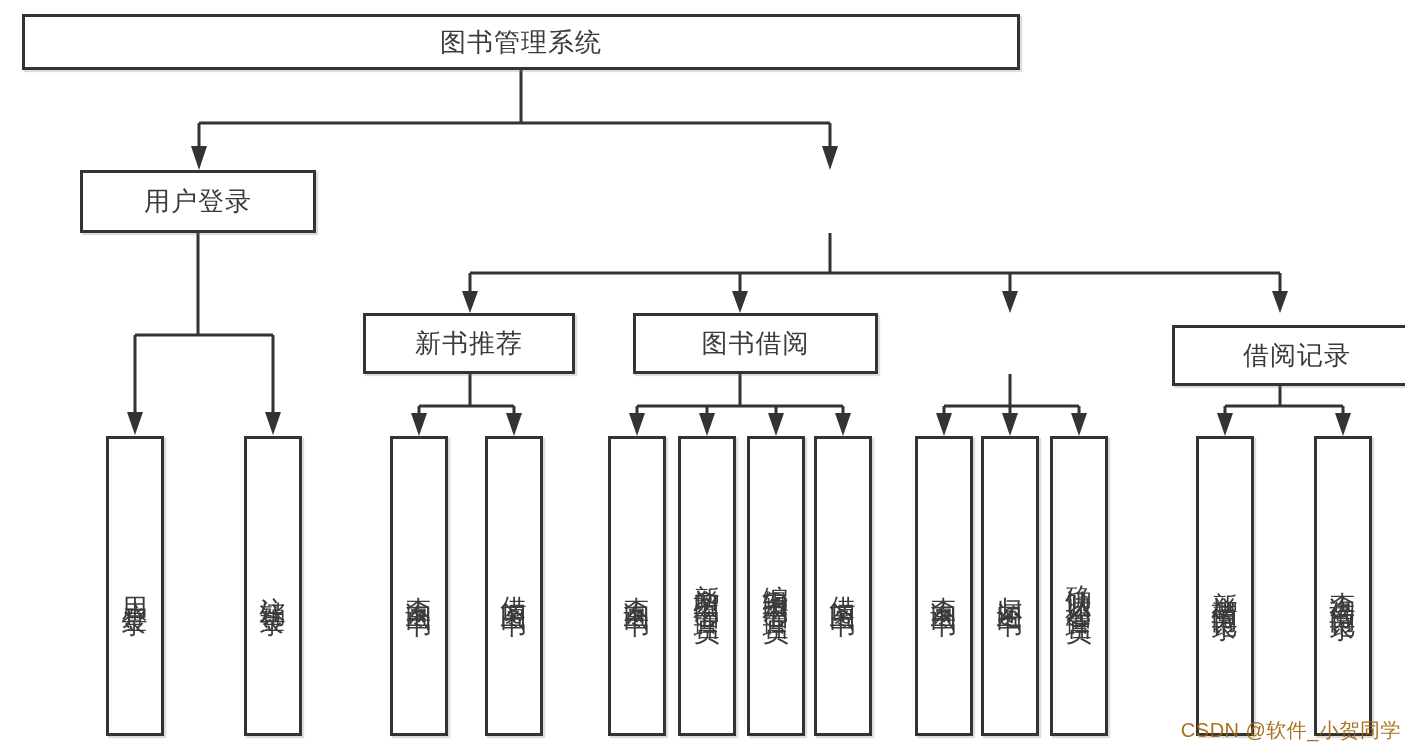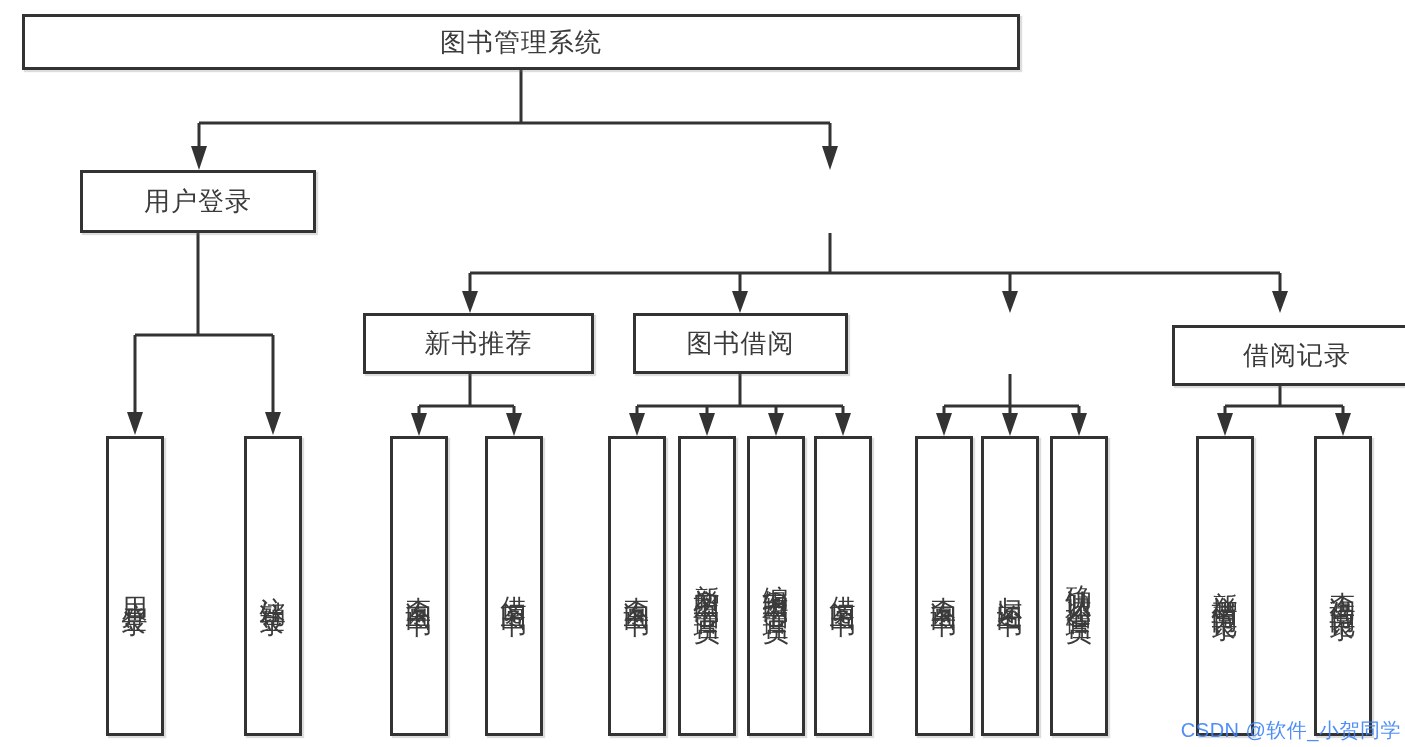--- a/index.html
+++ b/index.html
@@ -33,21 +33,21 @@
     font-size:26px;
     letter-spacing:5px;
     line-height:52px;
     width:58px;height:300px;top:436px;
   }
   .watermark{
     position:absolute;
     top:717px;right:4px;
     z-index:2;
     font-size:20px;
-    color:#3b82f6;
+    color:#a16207;
     opacity:0.9;
     letter-spacing:0.5px;
     white-space:nowrap;
   }
 </style>
 </head>
 <body>
 
 <div class="canvas">
 
@@ -88,22 +88,22 @@
       <polygon points="1071,413 1087,413 1079,436"></polygon>
       <polygon points="1217,413 1233,413 1225,436"></polygon>
       <polygon points="1335,413 1351,413 1343,436"></polygon>
     </g>
   </svg>
 
   <div class="node hnode" style="left:22px;top:14px;width:998px;height:56px;">图书管理系统</div>
 
   <div class="node hnode" style="left:80px;top:170px;width:236px;height:63px;">用户登录</div>
 
-  <div class="node hnode" style="left:363px;top:313px;width:231px;height:61px;">新书推荐</div>
-  <div class="node hnode" style="left:633px;top:313px;width:215px;height:61px;">图书借阅</div>
+  <div class="node hnode" style="left:363px;top:313px;width:212px;height:61px;">新书推荐</div>
+  <div class="node hnode" style="left:633px;top:313px;width:245px;height:61px;">图书借阅</div>
   <div class="node hnode" style="left:1172px;top:313px;width:250px;height:61px;margin-top:12px;">借阅记录</div>
 
   <div class="node leaf" style="left:106px;">用户登录</div>
   <div class="node leaf" style="left:244px;">注销登录</div>
 
   <div class="node leaf" style="left:390px;">查询图书</div>
   <div class="node leaf" style="left:485px;">借阅图书</div>
 
   <div class="node leaf" style="left:608px;">查询图书</div>
   <div class="node leaf" style="left:678px;">新增图书（管理员）</div>

